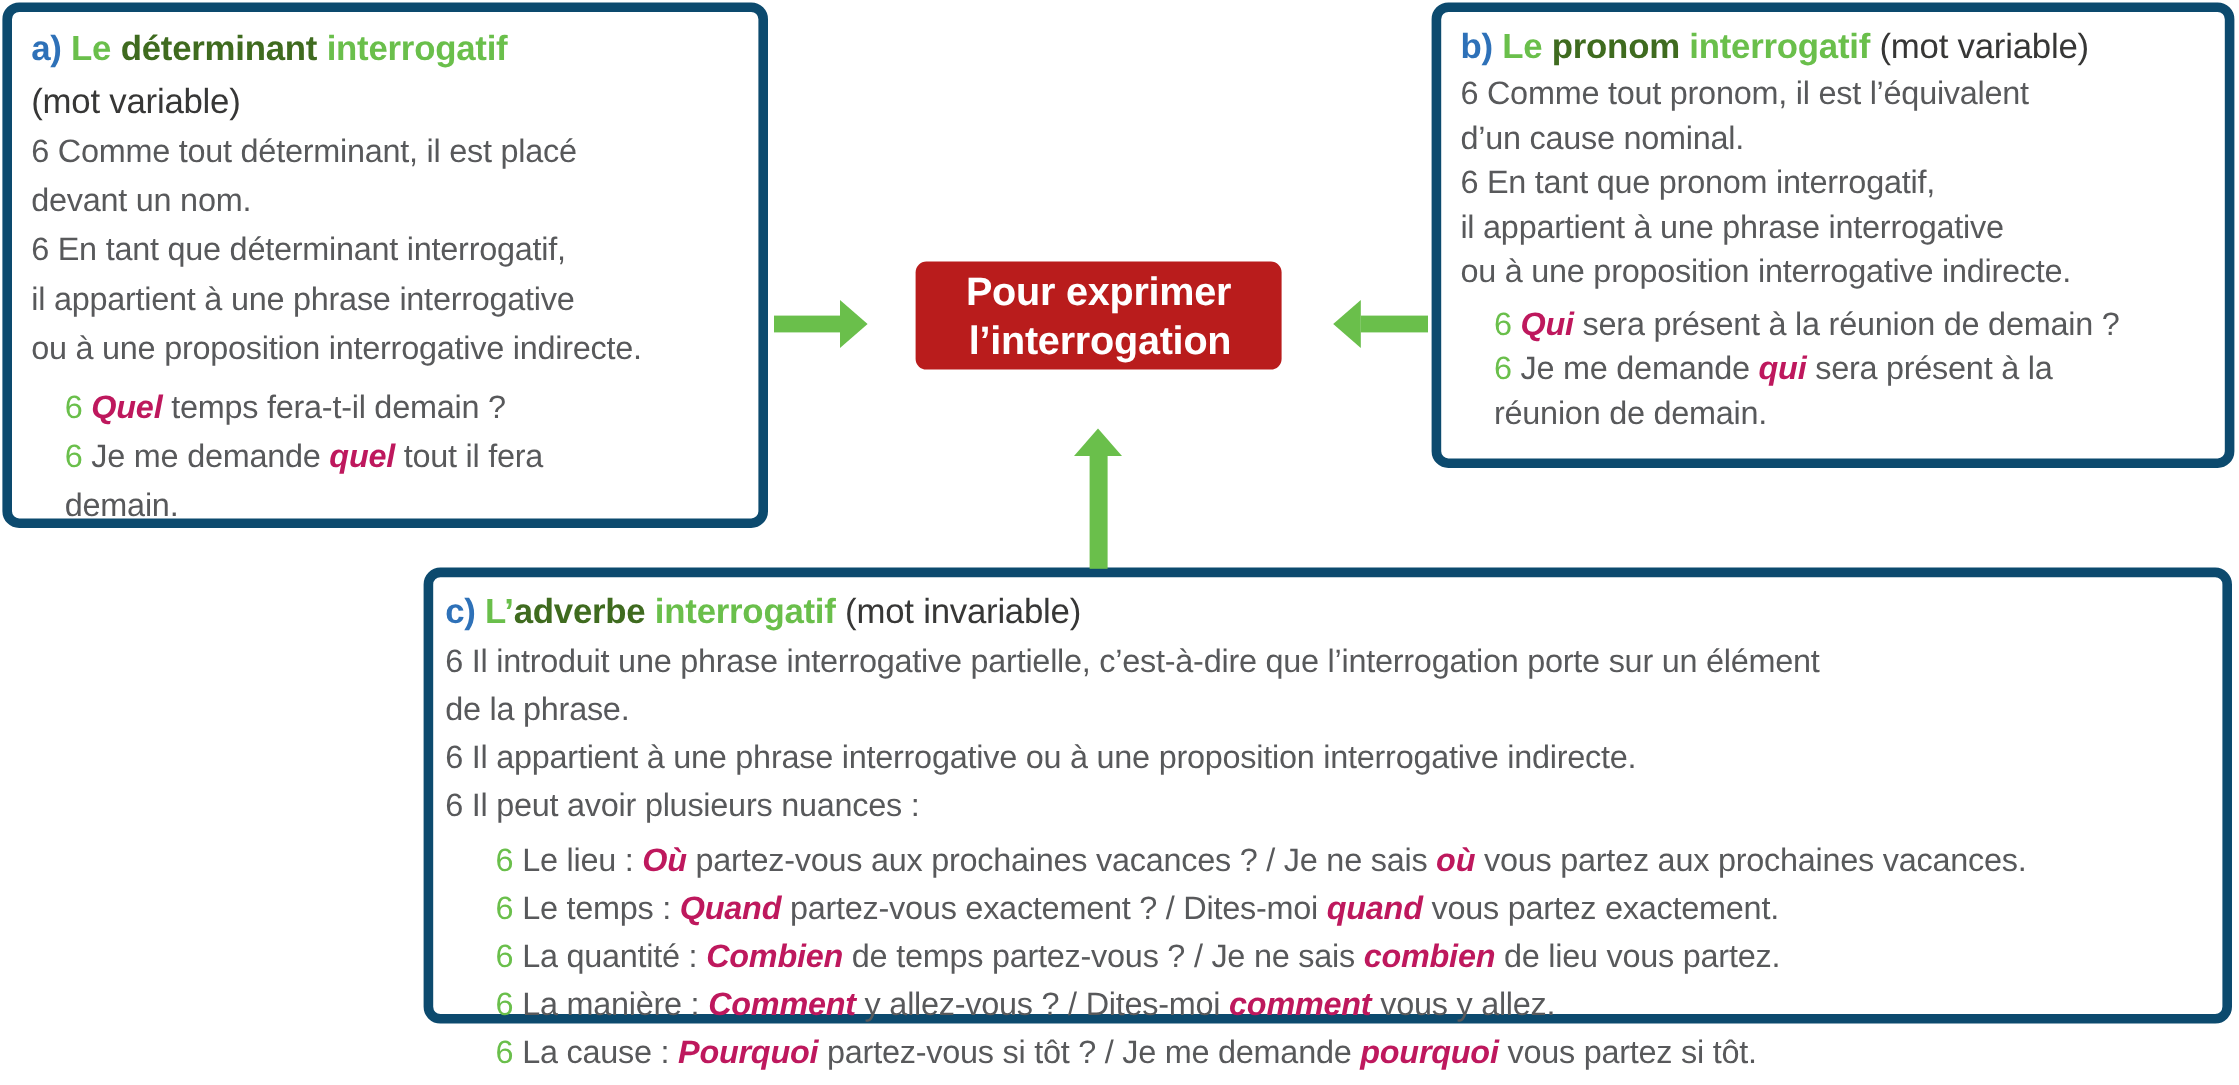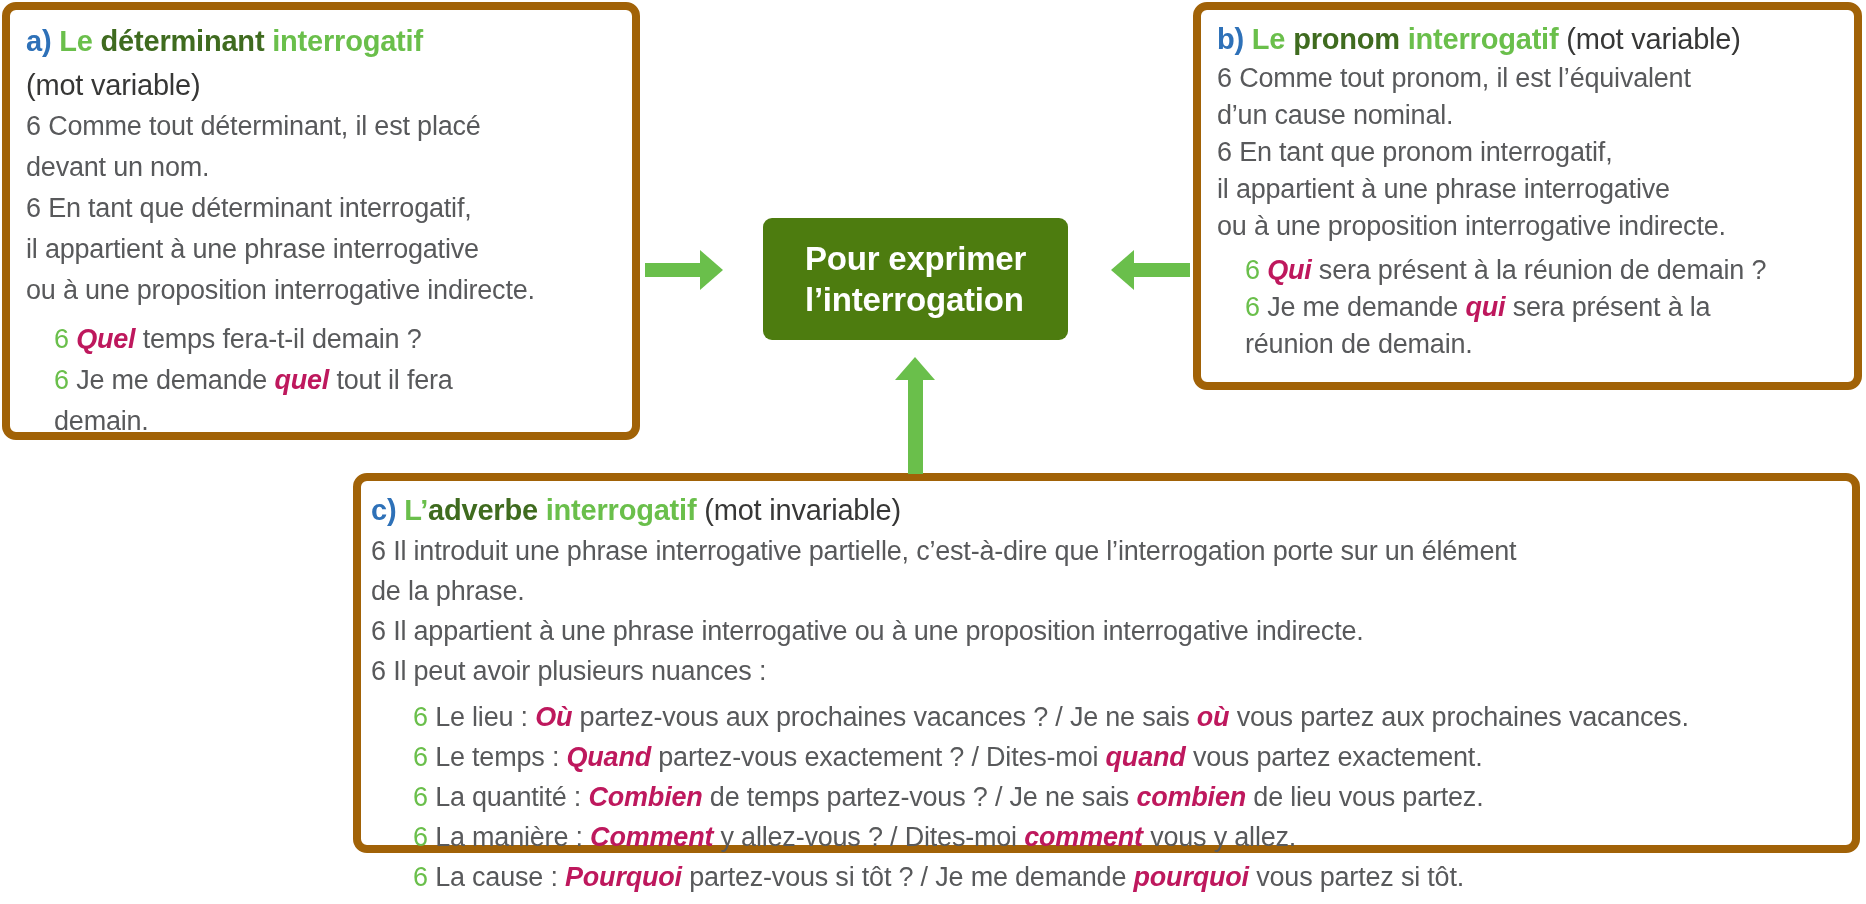--- a/index.html
+++ b/index.html
@@ -12,21 +12,21 @@
     position: relative;
     width: 1866px;
     height: 904px;
     background: #ffffff;
     overflow: hidden;
   }
   .box {
     position: absolute;
     box-sizing: border-box;
     background: #ffffff;
-    border: 8px solid #a16207;
+    border: 8px solid #0c4a6e;
     border-radius: 14px;
   }
   #box-a { left: 2px;    top: 2px;   width: 638px;  height: 438px; padding: 10px 16px; }
   #box-b { left: 1193px; top: 2px;   width: 669px;  height: 388px; padding: 8px 16px; }
   #box-c { left: 353px;  top: 473px; width: 1507px; height: 380px; padding: 8px 10px; }
 
   .box-title {
     font-size: 29px;
     font-weight: 700;
     line-height: 42px;
@@ -59,29 +59,29 @@
   .c-gbullet   { color: #6abf4b; }
   .c-kw        { color: #be185d; font-weight: 700; font-style: italic; }
   .c-ex        { color: #58595b; }
   .c-exlabel   { color: #58595b; font-style: normal; }
 
   .center-node {
     position: absolute;
     left: 763px;
     top: 218px;
     width: 305px;
-    height: 122px;
+    height: 90px;
     box-sizing: border-box;
-    background: #4d7c0f;
+    background: #b91c1c;
     border-radius: 9px;
     color: #ffffff;
     font-size: 33px;
     font-weight: 700;
     line-height: 41px;
-    text-align: left;
+    text-align: right;
     display: flex;
     align-items: center;
     justify-content: center;
     white-space: pre-line;
     letter-spacing: -0.2px;
   }
 
   .arrow-part { position: absolute; }
   .shaft { background: #6abf4b; }
   .head { width: 0; height: 0; }

